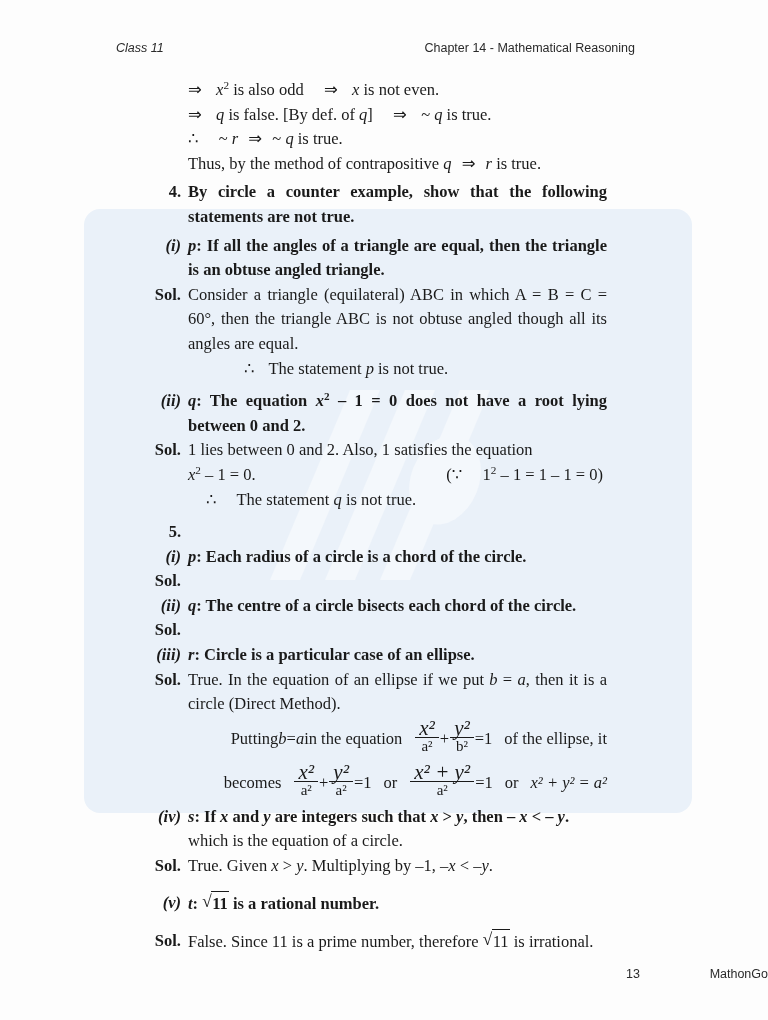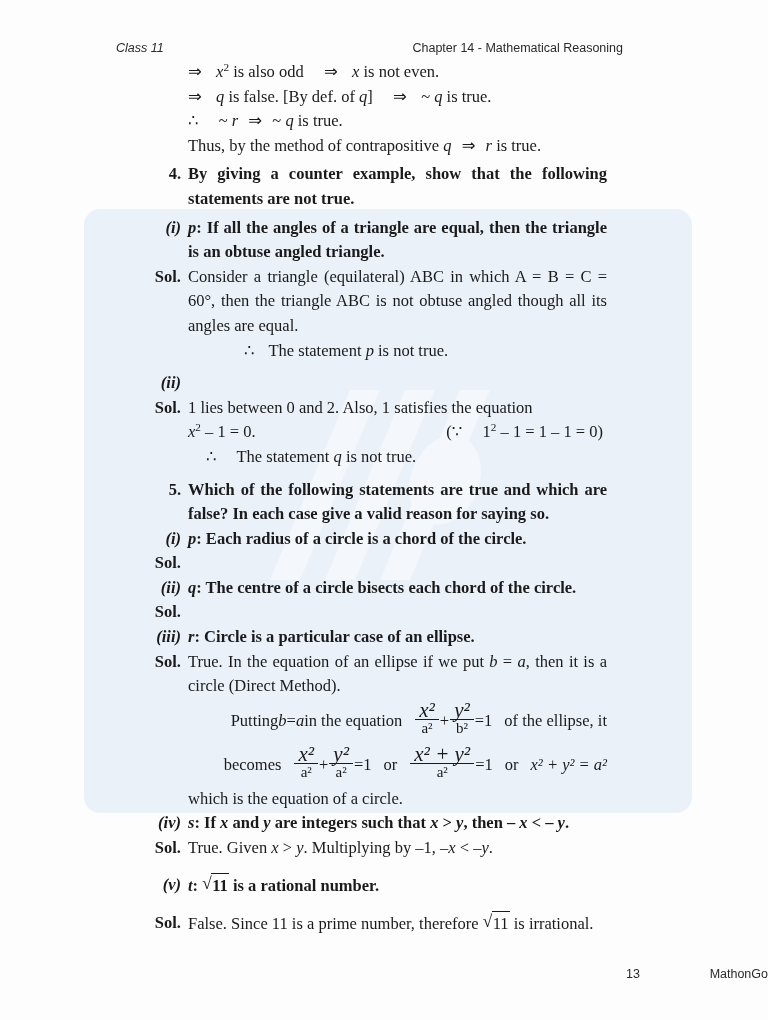--- a/index.html
+++ b/index.html
@@ -44,21 +44,21 @@
     width: 608px;
     height: 604px;
     background: #eaf1f9;
     border-radius: 16px;
     z-index: 0;
   }
 
   
   .page-header {
     position: absolute;
-    left: 0; right: 16px;
+    left: 0; right: 4px;
     top: 41px;
     height: 20px;
     z-index: 3;
     font-family: "Liberation Sans", sans-serif;
     font-size: 12.5px;
     color: #2a2a2a;
   }
   .header-left {
     position: absolute;
     left: 116px;
@@ -90,21 +90,21 @@
   .footer-right {
     position: absolute;
     right: 128px;
     top: 0;
   }
 
   
   .content {
     position: absolute;
     left: 0;
-    top: 60px;
+    top: 78px;
     width: 685px;
     z-index: 2;
   }
 
   
   .row {
     position: relative;
     display: flex;
     align-items: flex-start;
     padding-left: 116px;
@@ -283,21 +283,21 @@
         <span>Thus, by the method of contrapositive </span><span class="mvar">q</span>
         <span class="gap-s"></span><span>⇒</span><span class="gap-s"></span>
         <span class="mvar">r</span><span> is true.</span>
       </div>
     </div>
 
     <div class="sp-2"></div>
 
     <div class="row">
       <div class="label q-label">4.</div>
-      <div class="body bold">By giving a counter example, show that the following statements are not true.</div>
+      <div class="body bold">By circle a counter example, show that the following statements are not true.</div>
     </div>
 
     <div class="sp-2"></div>
 
     <div class="row">
       <div class="label rom">(i)</div>
       <div class="body bold">
         <span class="ital">p</span><span>: If all the angles of a triangle are equal, then the triangle is an obtuse angled triangle.</span>
       </div>
     </div>
@@ -311,20 +311,23 @@
       <div class="label"></div>
       <div class="body nojust indent-therefore">
         <span class="tsym">∴</span><span>The statement </span><span class="mvar">p</span><span> is not true.</span>
       </div>
     </div>
 
     <div class="sp-4"></div>
 
     <div class="row">
       <div class="label rom">(ii)</div>
+      <div class="body bold">
+        <span class="ital">q</span><span>: The equation </span><span class="ital">x</span><sup>2</sup><span> – 1 = 0 does not have a root lying between 0 and 2.</span>
+      </div>
     </div>
 
     <div class="row">
       <div class="label bold">Sol.</div>
       <div class="body nojust">
         <span>1 lies between 0 and 2. Also, 1 satisfies the equation </span>
       </div>
     </div>
 
     <div class="row plain">
@@ -345,21 +348,20 @@
         <span class="tsym">∴</span>
         <span class="gap-m"></span>
         <span>The statement </span><span class="mvar">q</span><span> is not true.</span>
       </div>
     </div>
 
     <div class="sp-4"></div>
 
     <div class="row">
       <div class="label q-label">5.</div>
-      <div class="body bold">Which of the following statements are true and which are false? In each case give a valid reason for saying so.</div>
     </div>
 
     <div class="row">
       <div class="label rom">(i)</div>
       <div class="body bold nojust">
         <span class="ital">p</span><span>: Each radius of a circle is a chord of the circle.</span>
       </div>
     </div>
 
     <div class="row">
@@ -442,30 +444,30 @@
           </span>
           <span>=1</span>
           <span class="gap-m"></span>
           <span>or</span>
           <span class="gap-m"></span>
           <span class="mvar">x² + y² = a²</span>
         </div>
       </div>
     </div>
 
-    <div class="row plain">
-      <div class="label"></div>
-      <div class="body nojust">which is the equation of a circle.</div>
-    </div>
-
     <div class="row">
       <div class="label rom">(iv)</div>
       <div class="body bold nojust">
         <span class="ital">s</span><span>: If </span><span class="ital">x</span><span> and </span><span class="ital">y</span><span> are integers such that </span><span class="ital">x</span><span> &gt; </span><span class="ital">y</span><span>, then – </span><span class="ital">x</span><span> &lt; – </span><span class="ital">y</span><span>.</span>
       </div>
+    </div>
+
+    <div class="row plain">
+      <div class="label"></div>
+      <div class="body nojust">which is the equation of a circle.</div>
     </div>
 
     <div class="row">
       <div class="label bold">Sol.</div>
       <div class="body nojust">
         <span>True. Given </span><span class="mvar">x</span><span> &gt; </span><span class="mvar">y</span><span>. Multiplying by –1, –</span><span class="mvar">x</span><span> &lt; –</span><span class="mvar">y</span><span>.</span>
       </div>
     </div>
 
     <div class="sp-6"></div>

